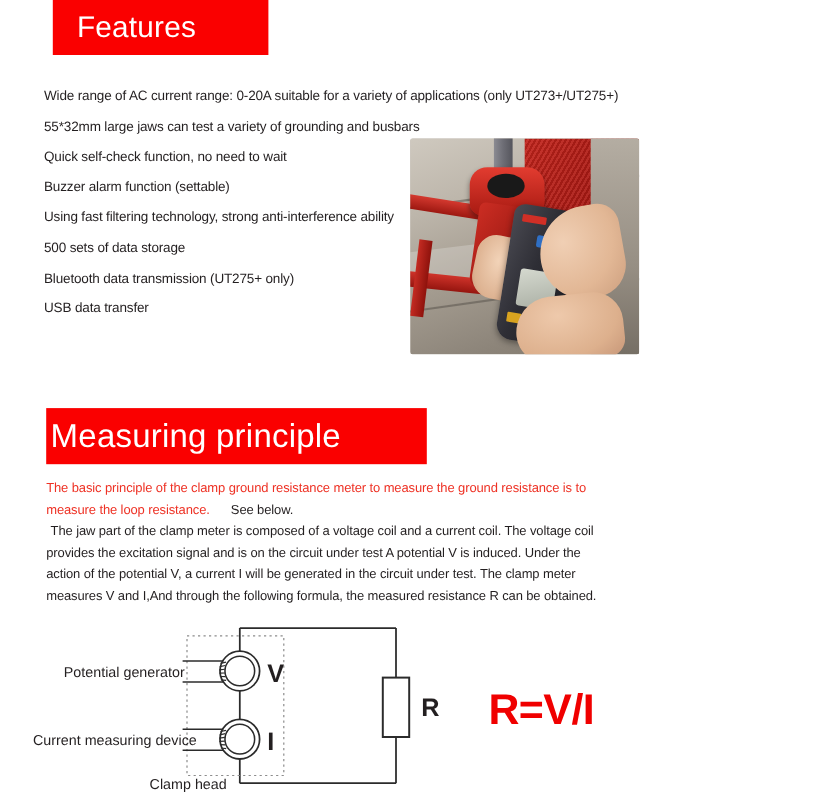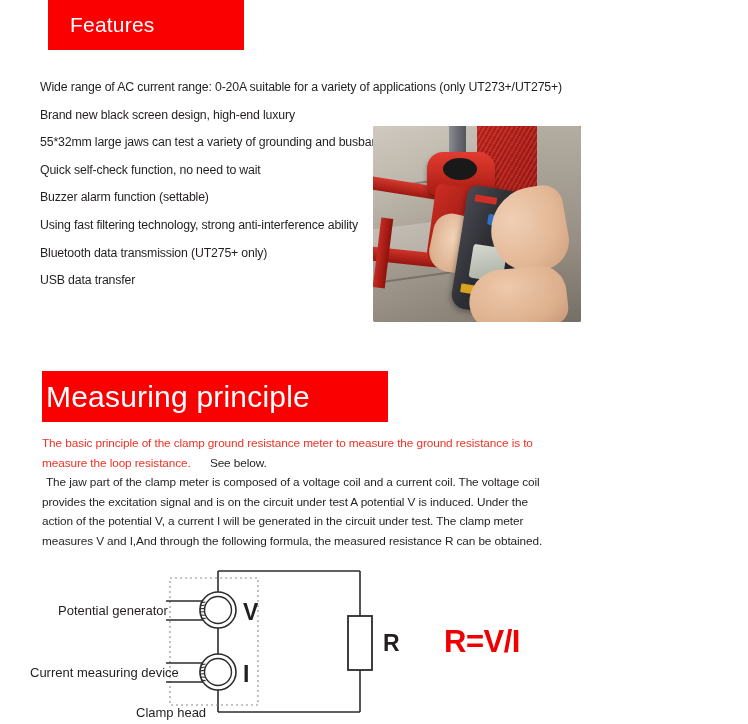--- a/index.html
+++ b/index.html
@@ -31,21 +31,21 @@
     letter-spacing: 0.2px;
     display: flex;
     align-items: center;
     box-sizing: border-box;
   }
   #features-heading {
     left: 48px;
     top: 0px;
     width: 196px;
     height: 50px;
-    font-size: 21px;
+    font-size: 27px;
     padding-left: 22px;
   }
   #principle-heading {
     left: 42px;
     top: 371px;
     width: 346px;
     height: 51px;
     font-size: 30px;
     padding-left: 4px;
   }
@@ -258,42 +258,42 @@
     top: 555px;
     width: 748px;
     height: 169px;
   }
   .diagram svg { display: block; }
 
   .formula {
     position: absolute;
     left: 444px;
     top: 624px;
-    font-size: 31px;
+    font-size: 39px;
     font-weight: bold;
     color: #f00000;
     letter-spacing: -0.5px;
   }
 </style>
 </head>
 <body>
 
 <div class="page">
 
   <div class="heading-banner" id="features-heading">
     <span>Features</span>
   </div>
 
   <ul class="feature-list">
     <li class="feature-item">Wide range of AC current range: 0-20A suitable for a variety of applications (only UT273+/UT275+)</li>
-    <li class="feature-item">Brand new black screen design, high-end luxury</li>
     <li class="feature-item">55*32mm large jaws can test a variety of grounding and busbars</li>
     <li class="feature-item">Quick self-check function, no need to wait</li>
     <li class="feature-item">Buzzer alarm function (settable)</li>
     <li class="feature-item">Using fast filtering technology, strong anti-interference ability</li>
+    <li class="feature-item">500 sets of data storage</li>
     <li class="feature-item">Bluetooth data transmission (UT275+ only)</li>
     <li class="feature-item">USB data transfer</li>
   </ul>
 
   <div class="product-photo">
     <div class="photo-ground"></div>
     <div class="photo-slabline" style="top:24%;"></div>
     <div class="photo-slabline" style="top:72%;"></div>
     <div class="photo-redwall"></div>
     <div class="photo-greywall"></div>

